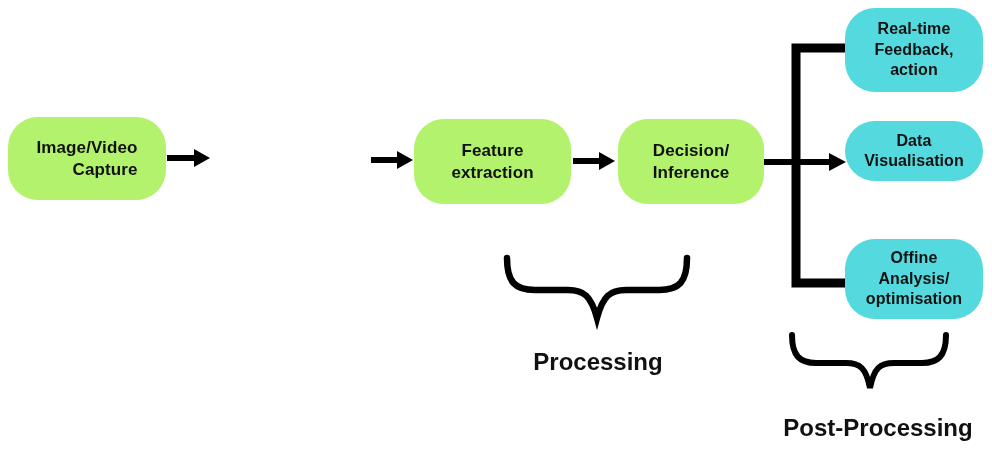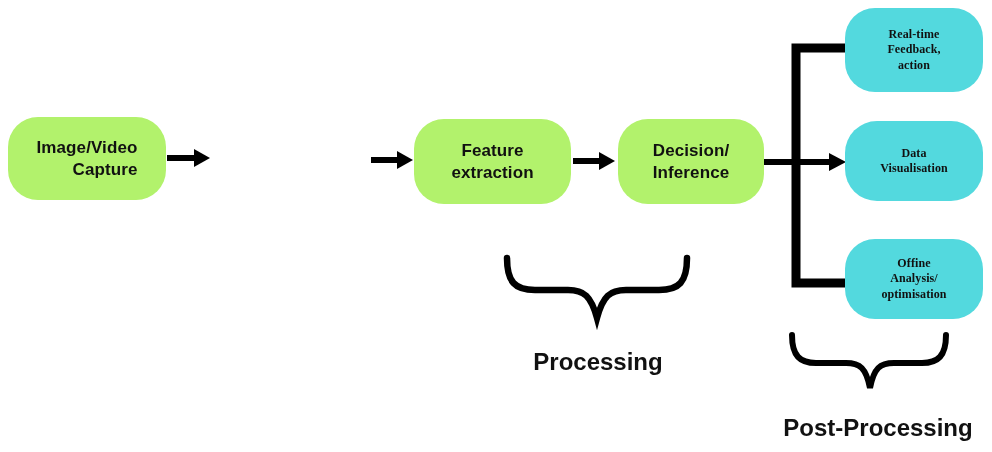--- a/index.html
+++ b/index.html
@@ -27,31 +27,31 @@
   .node .box-label {
     white-space: pre-line;
     font-weight: 700;
     font-size: 17px;
     line-height: 1.28;
     color: var(--text, #111111);
     letter-spacing: 0.1px;
   }
   .stage { background: var(--stage-fill, #b2f26c); }
   .output { background: var(--output-fill, #53d9de); }
-  .output .box-label { font-size: 12px; font-family: Liberation Serif, serif; }
+  .output .box-label { font-size: 16px; }
 
   
   #box-capture        { left: 8px;   top: 117px; width: 158px; height: 83px; text-align: right; }
   #box-preprocessing  { left: 208px; top: 116px; width: 162px; height: 84px; }
   #box-feature        { left: 414px; top: 119px; width: 157px; height: 85px; }
   #box-decision       { left: 618px; top: 119px; width: 146px; height: 85px; }
 
   
   #box-realtime  { left: 845px; top: 8px;   width: 138px; height: 84px; }
-  #box-datavis   { left: 845px; top: 121px; width: 138px; height: 80px; border-radius: 32px; }
+  #box-datavis   { left: 845px; top: 121px; width: 138px; height: 60px; border-radius: 32px; }
   #box-offline   { left: 845px; top: 239px; width: 138px; height: 80px; }
 
   #connector-layer {
     position: absolute;
     left: 0; top: 0;
     width: 992px; height: 452px;
     pointer-events: none;
   }
 
   .group-label {

